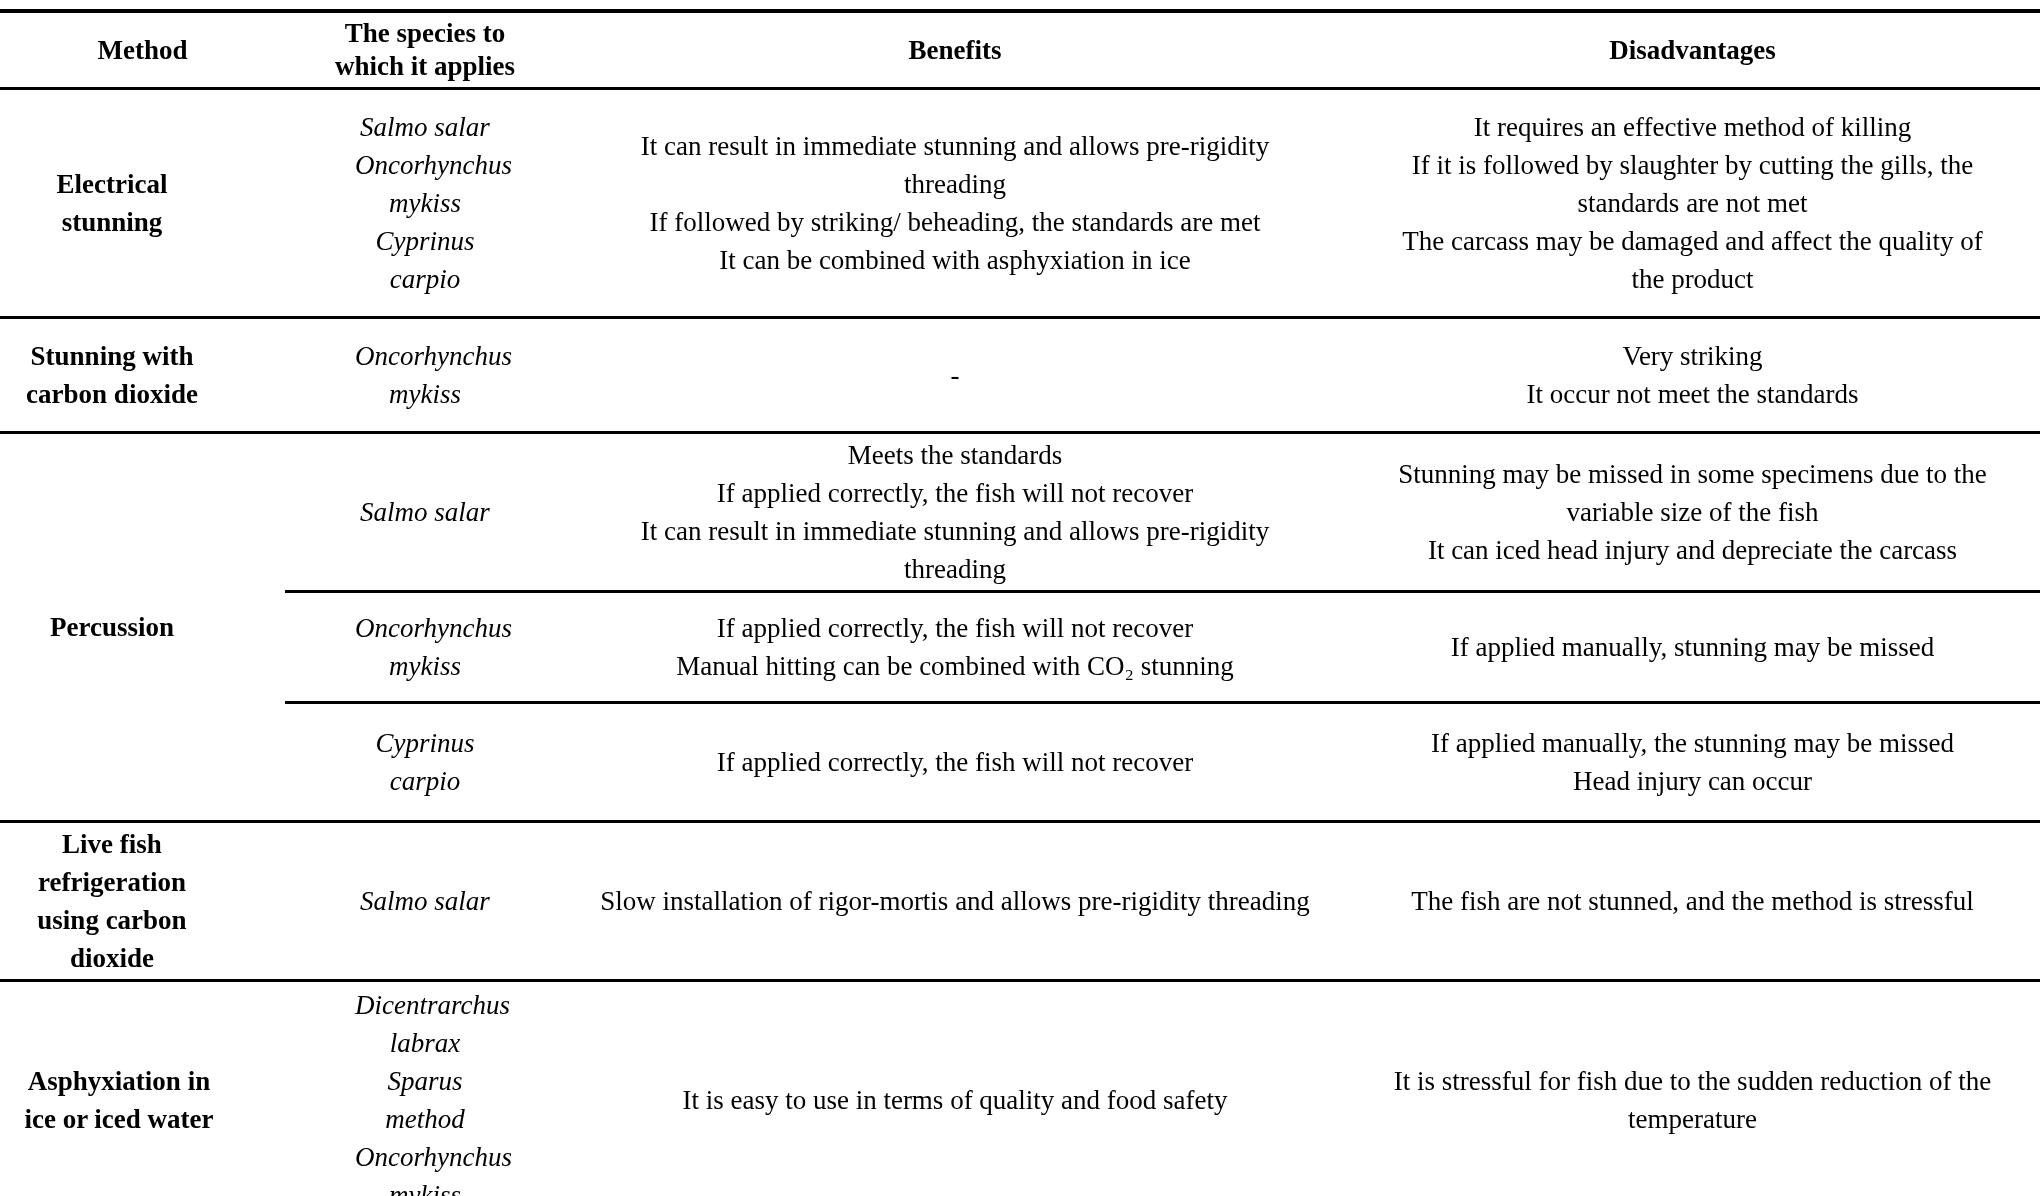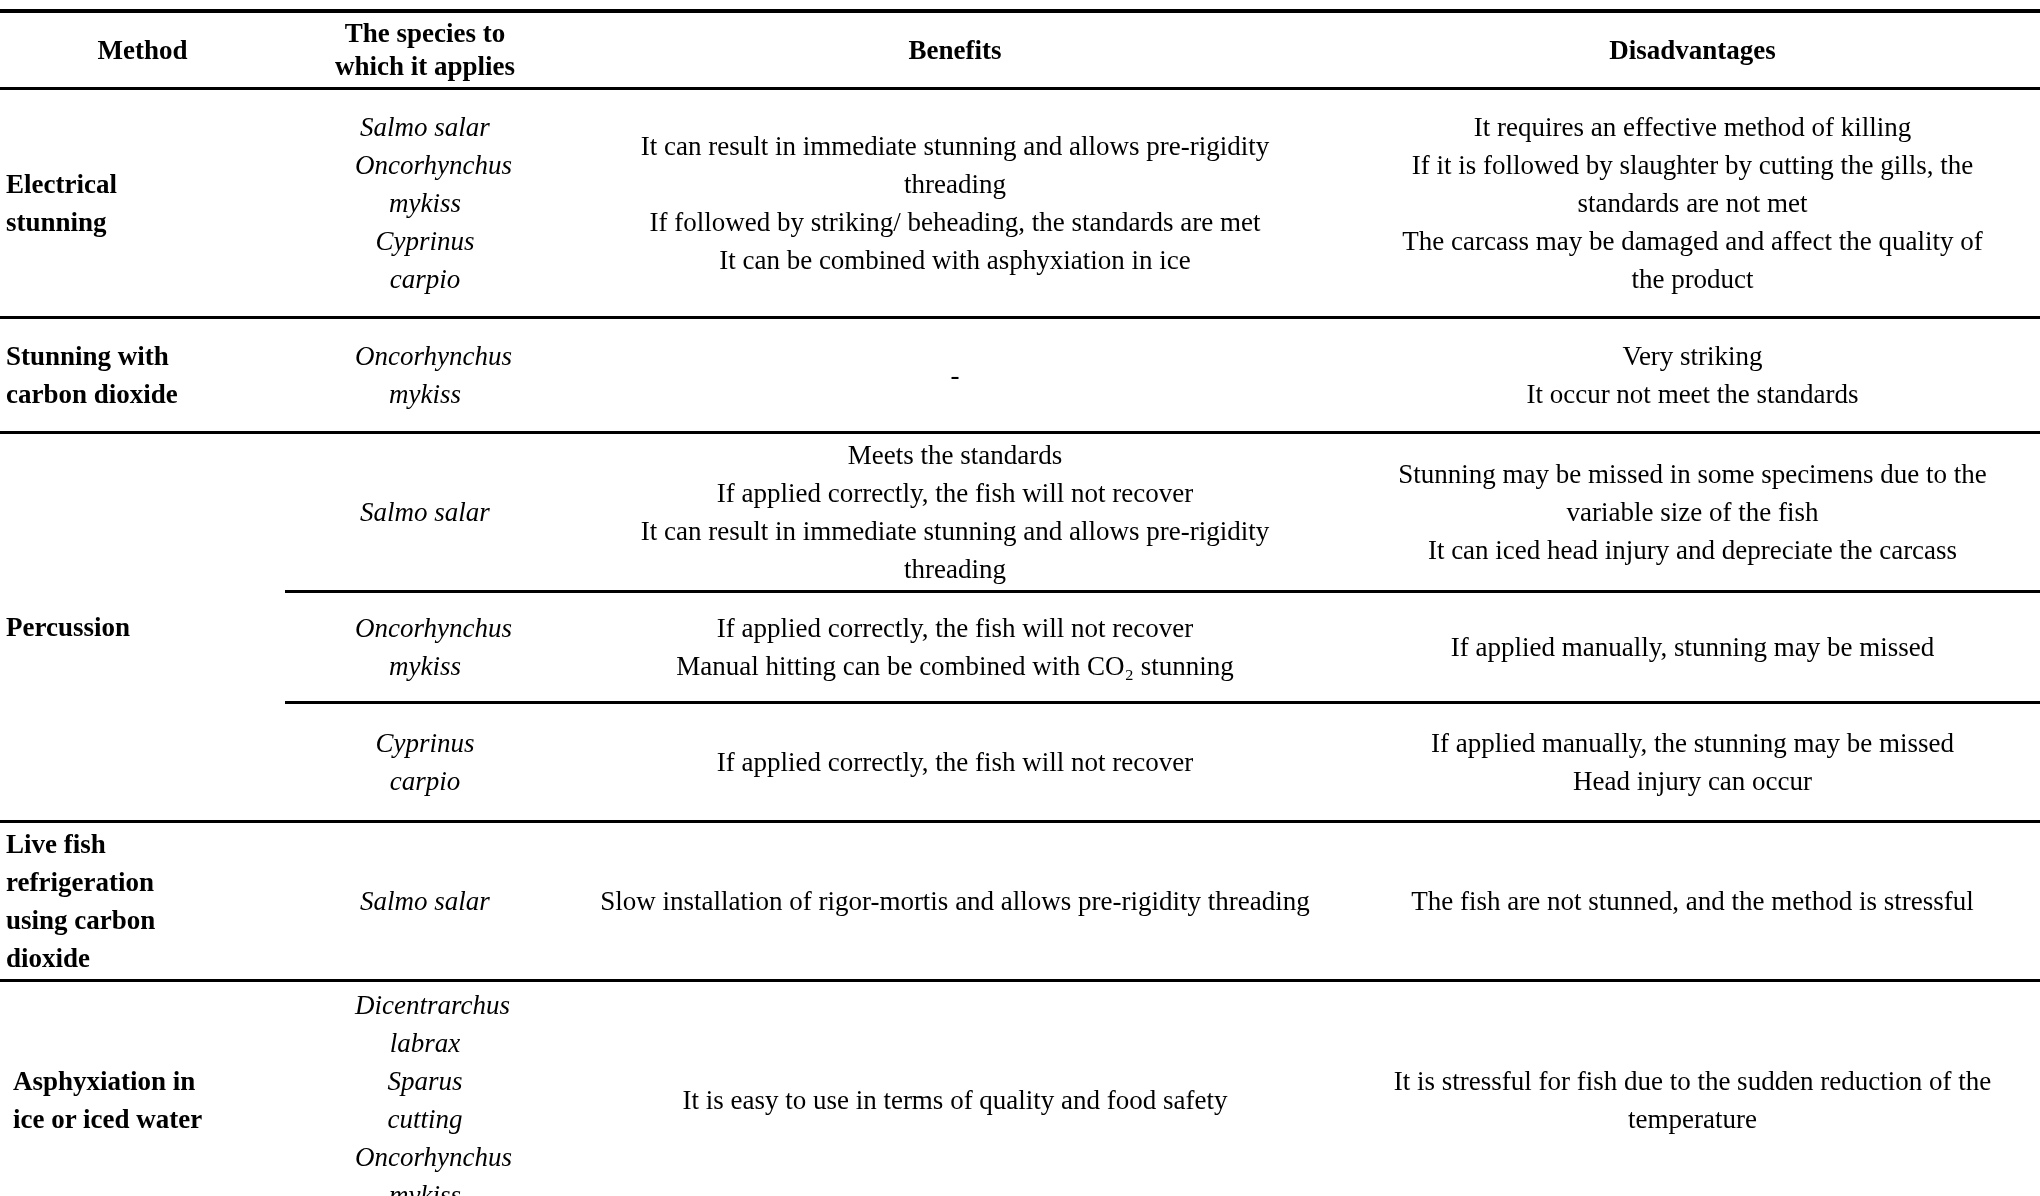--- a/index.html
+++ b/index.html
@@ -28,21 +28,21 @@
     overflow: visible;
   }
   thead th {
     border-bottom: 3px solid #000;
     font-weight: 700;
     line-height: 33px;
     padding: 4px 8px;
   }
   tbody td { border-bottom: 3px solid #000; }
   td.method {
-    text-align: left;
+    text-align: center;
     font-weight: 700;
     padding-left: 6px;
     padding-right: 4px;
   }
   .method-inner { max-width: 212px; }
   td.method.indent { padding-left: 13px; }
   td.species { font-style: italic; }
   .species-inner { max-width: 140px; margin: 0 auto; }
   .header-inner { max-width: 230px; margin: 0 auto; }
   .benefits-inner { max-width: 736px; margin: 0 auto; }
@@ -215,21 +215,21 @@
         </td>
       </tr>
 
       <tr class="r5">
         <td class="method indent">
           <div class="method-inner">Asphyxiation in ice or iced water</div>
         </td>
         <td class="species">
           <div class="species-inner">
               <div class="line">Dicentrarchus labrax</div>
-              <div class="line">Sparus cutting</div>
+              <div class="line">Sparus method</div>
               <div class="line">Oncorhynchus mykiss</div>
             </div>
         </td>
         <td>
           <div class="benefits-inner">
               <div class="line">It is easy to use in terms of quality and food safety</div>
             </div>
         </td>
         <td>
           <div class="disadv-inner">

